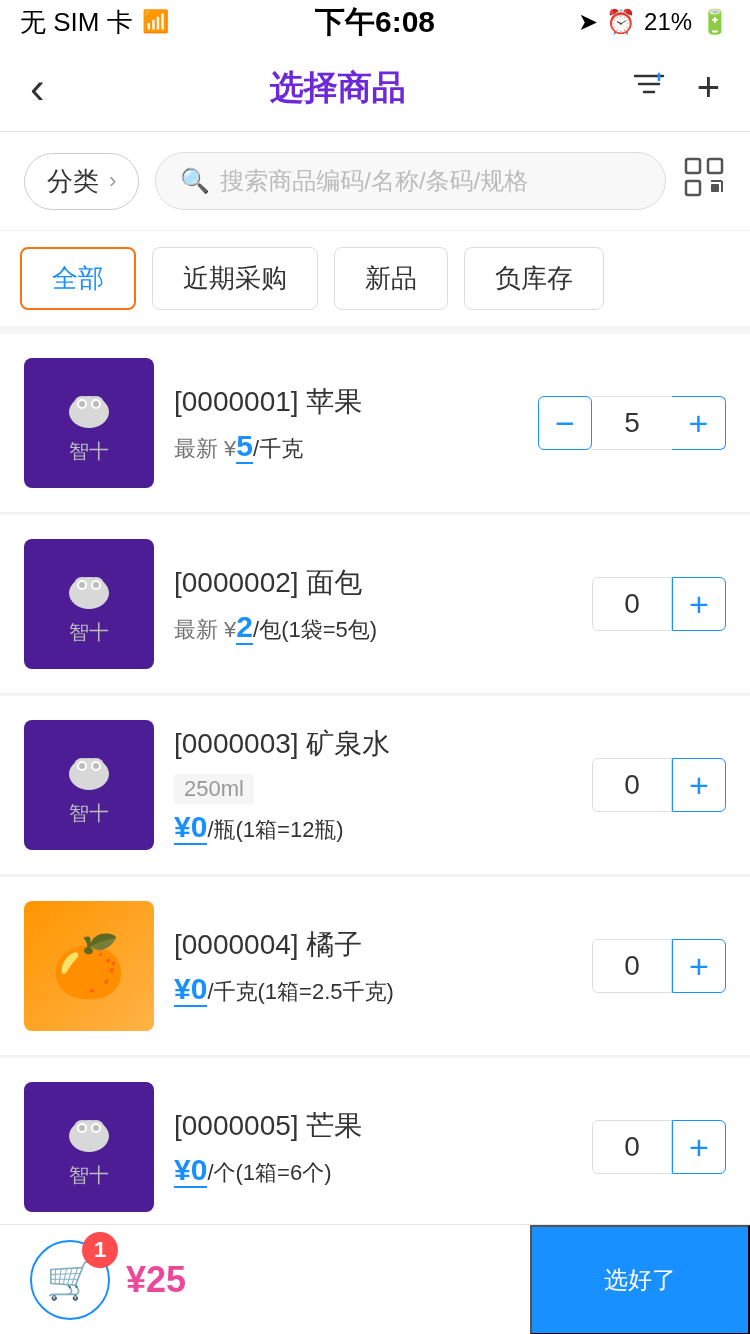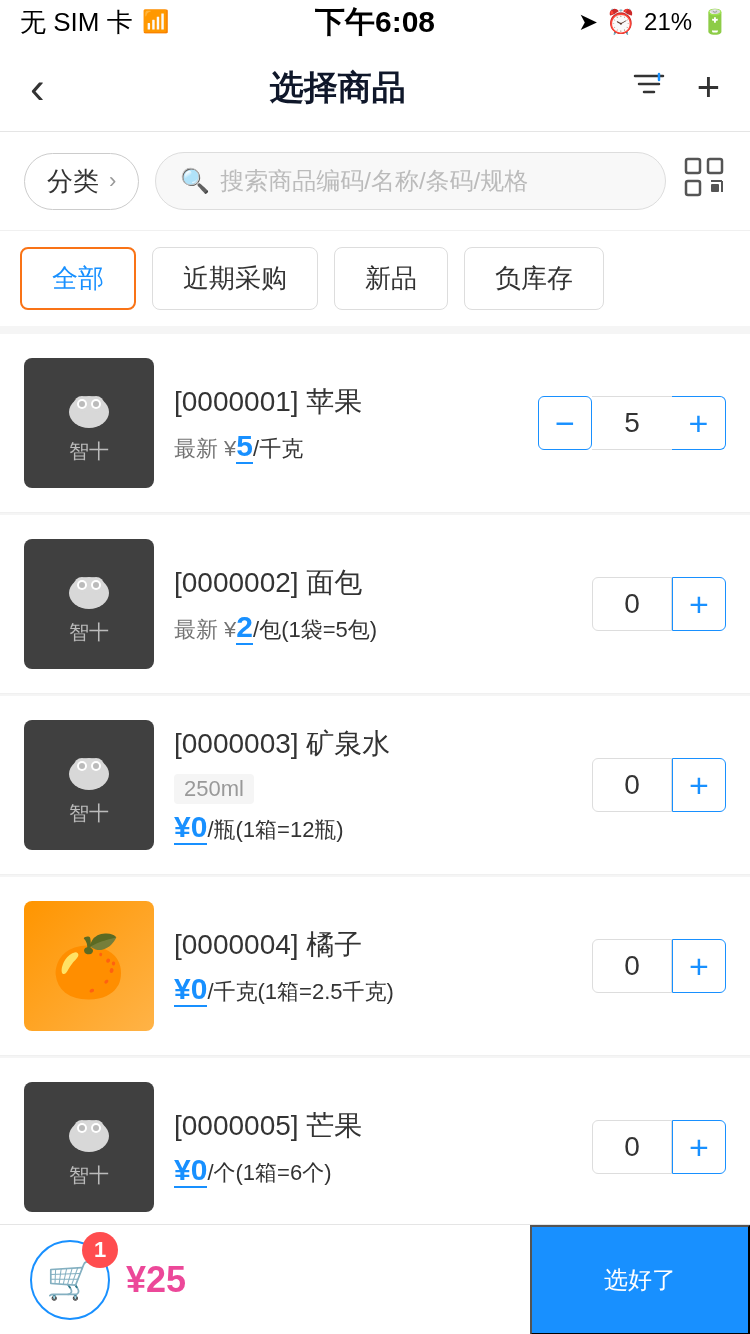--- a/index.html
+++ b/index.html
@@ -30,21 +30,21 @@
     
     .nav-bar {
       height: 88px;
       border-bottom: 1px solid #e5e5e5;
       display: flex;
       align-items: center;
       justify-content: space-between;
       padding: 0 30px;
       background: #fff;
     }
-    .nav-title { font-size: 34px; font-weight: 600; color: #0f172a; }
+    .nav-title { font-size: 34px; font-weight: 600; color: #6d28d9; }
     .nav-back { font-size: 38px; color: #333; line-height: 1; }
     .nav-right { display: flex; align-items: center; gap: 30px; }
     .nav-icon { font-size: 36px; color: #333; }
     
     .filter-bar {
       display: flex;
       align-items: center;
       padding: 20px 24px;
       gap: 16px;
       background: #fff;
@@ -113,21 +113,21 @@
       background: #f0f0f0;
       display: flex;
       align-items: center;
       justify-content: center;
       flex-shrink: 0;
       overflow: hidden;
       font-size: 40px;
       color: #ccc;
     }
     .product-img.placeholder {
-      background: #404040;
+      background: #4c1d95;
     }
     .owl-logo {
       display: flex;
       flex-direction: column;
       align-items: center;
       color: #bbb;
       font-size: 42px;
     }
     .owl-text { font-size: 20px; color: #bbb; margin-top: 4px; }
     .product-info { flex: 1; min-width: 0; }

